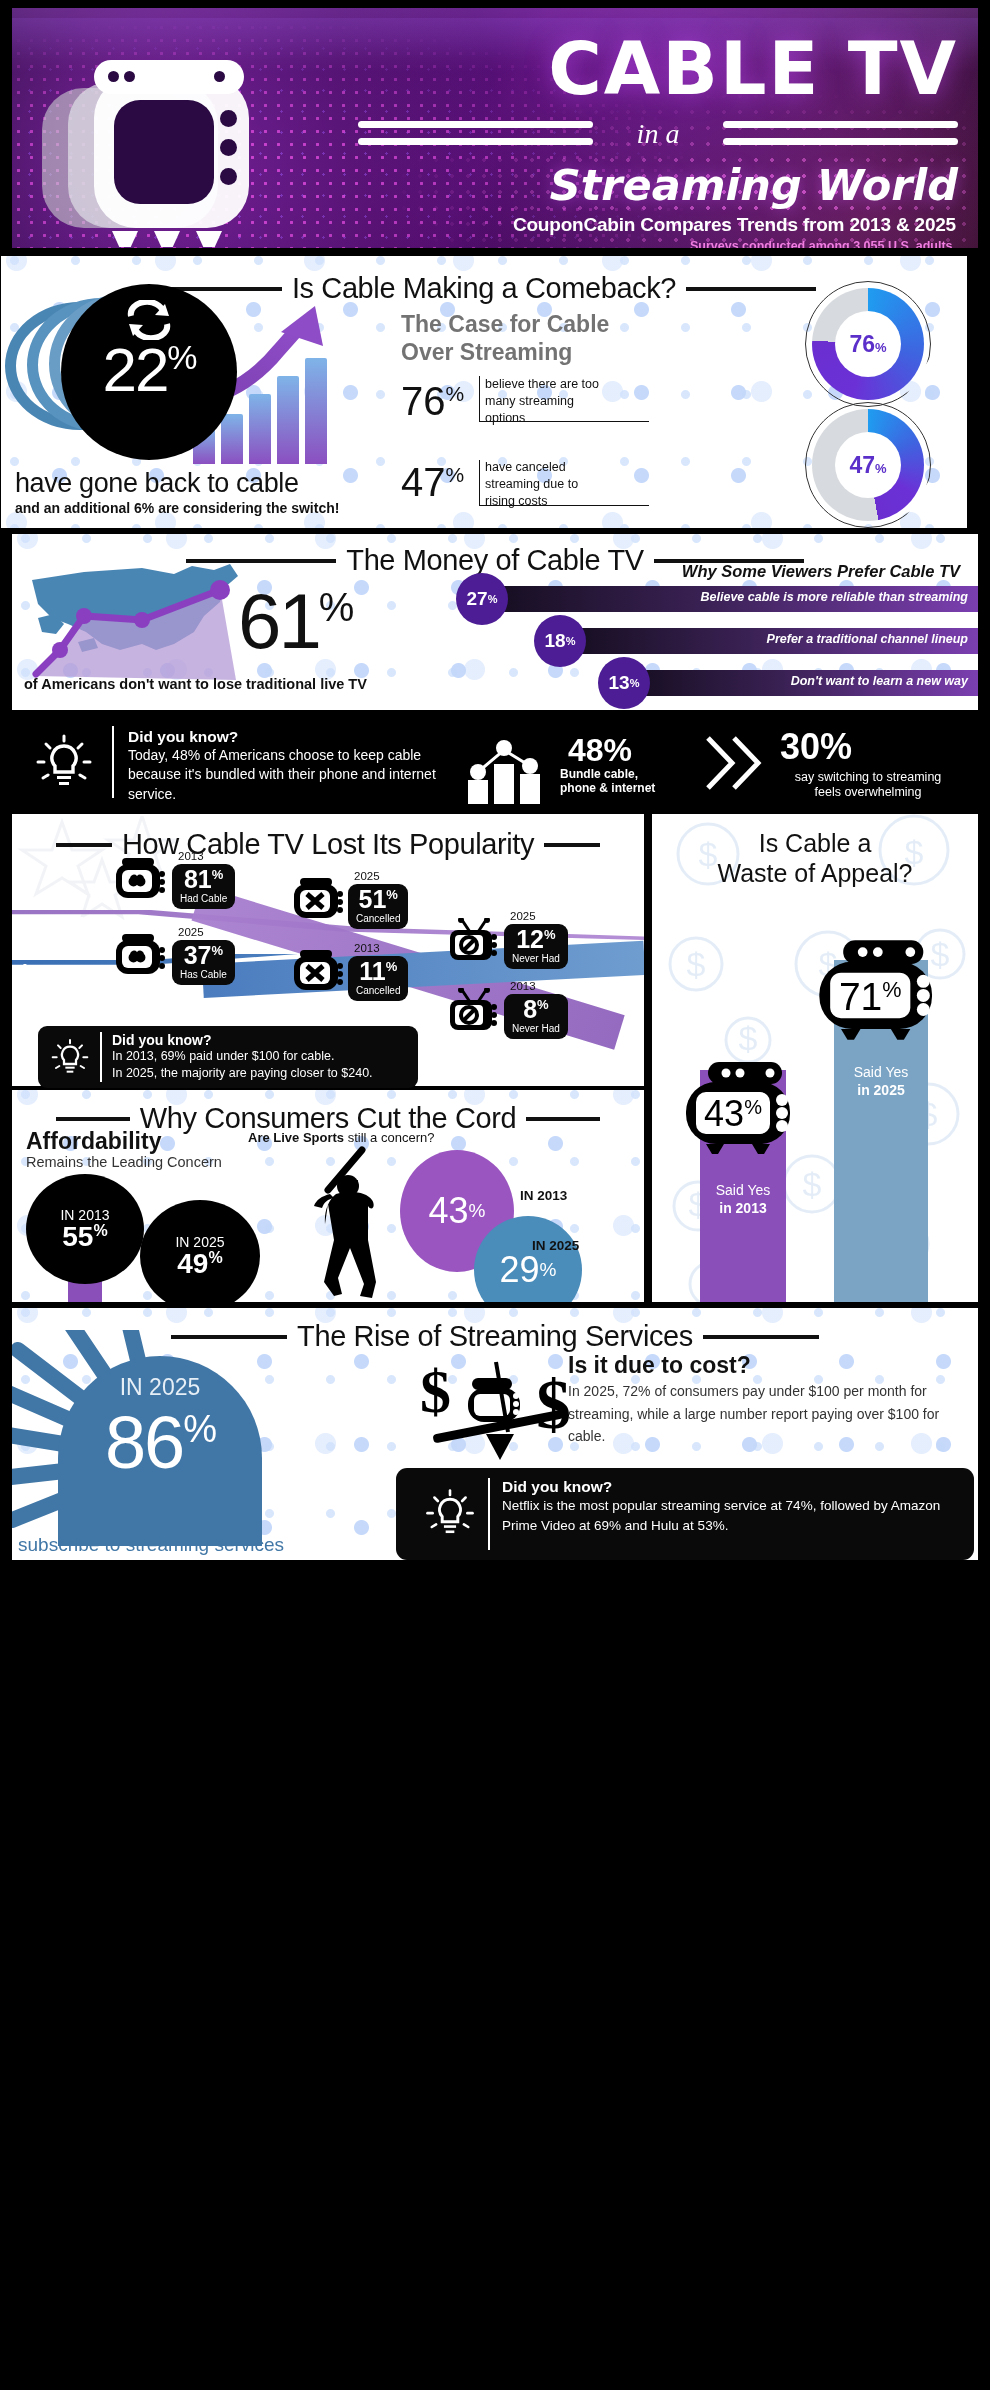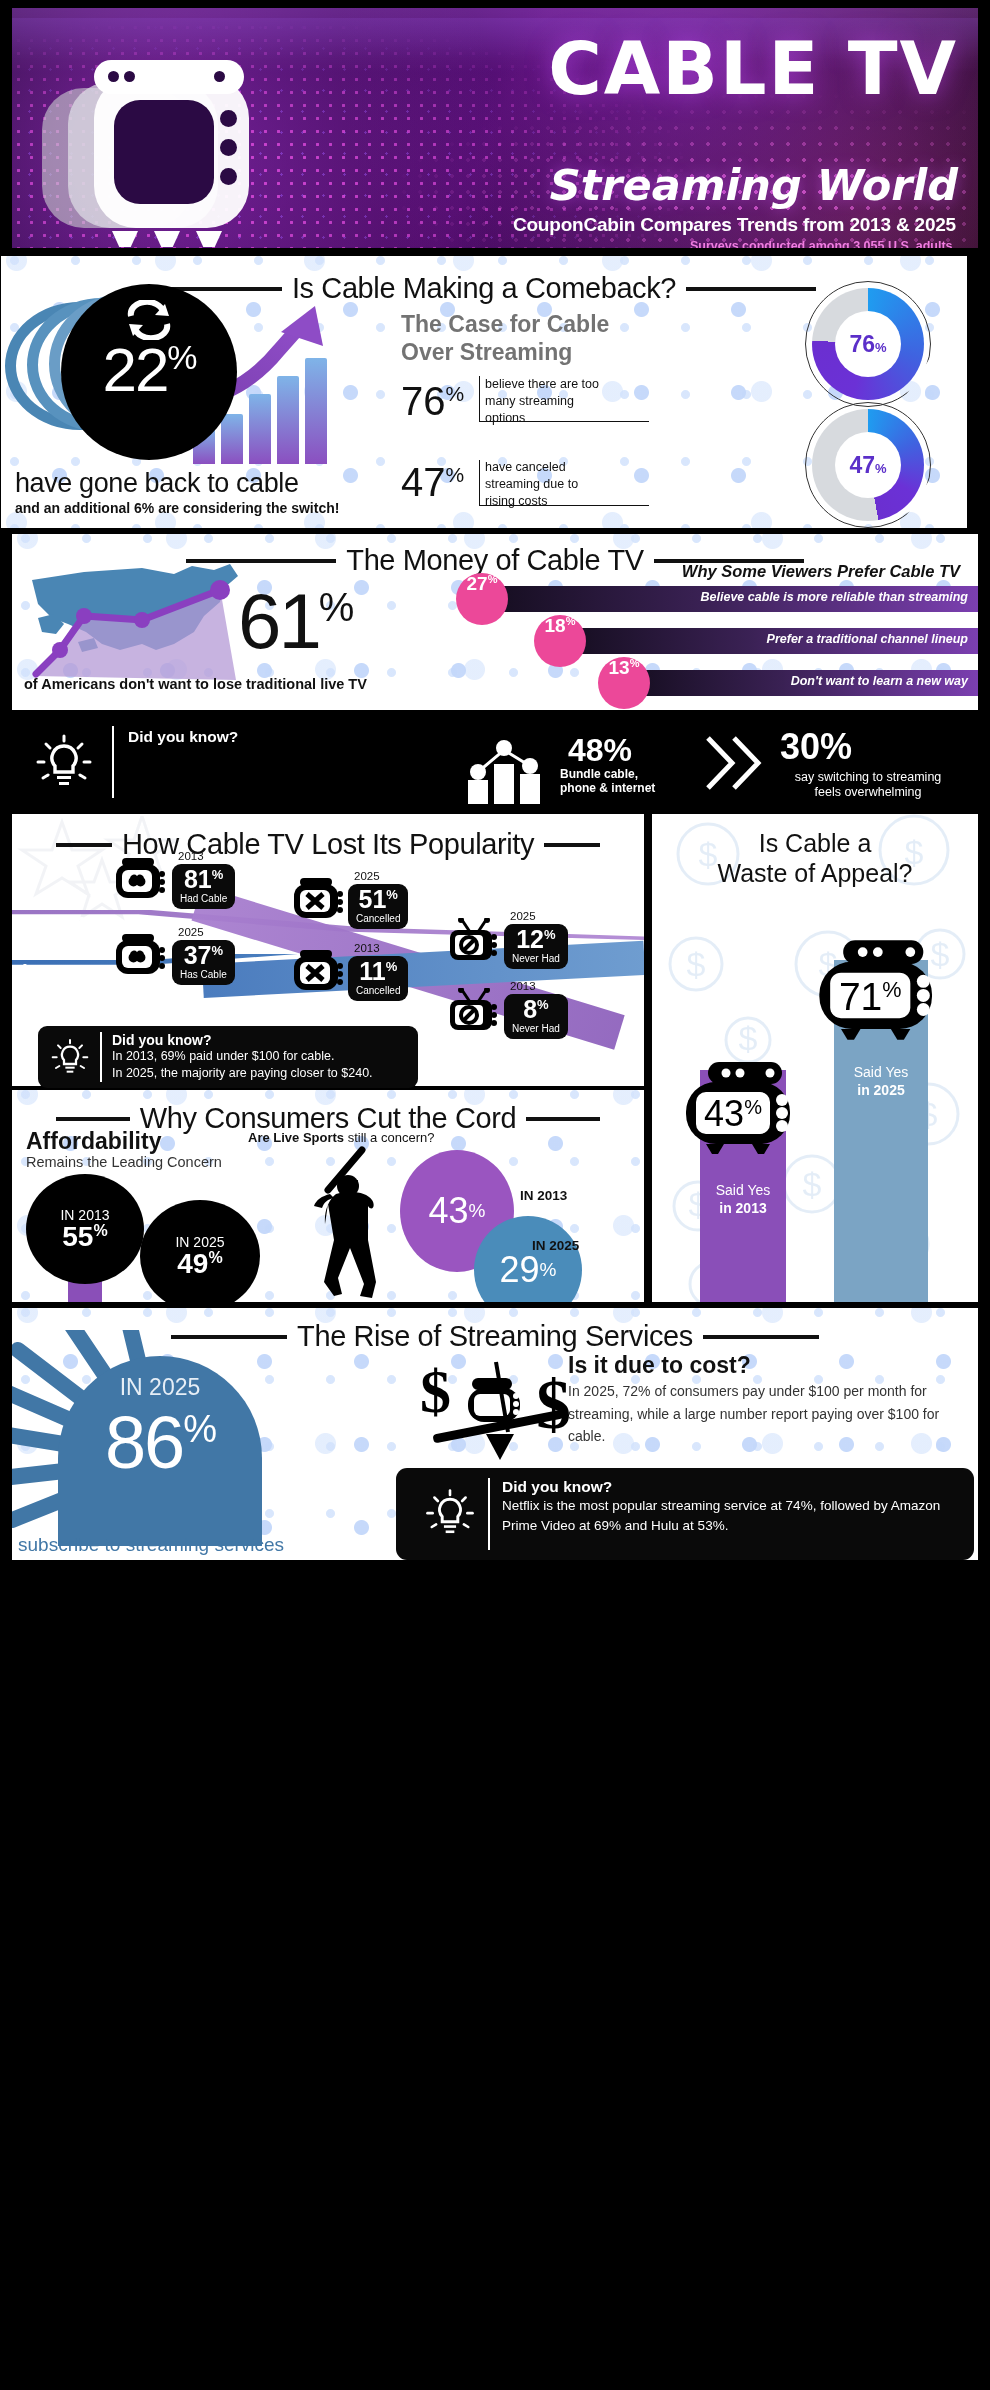--- a/index.html
+++ b/index.html
@@ -137,22 +137,22 @@
   #sec2 { left:12px; top:534px; width:966px; height:176px; }
   .map { position:absolute; left:12px; top:24px; width:250px; height:125px; }
   .s2-61 { position:absolute; left:226px; top:42px; font-size:78px; color:#111; letter-spacing:-3px; font-weight:400; }
   .s2-61 sup { font-size:40px; vertical-align:super; }
   .s2-cap { position:absolute; left:12px; top:142px; font-size:14.5px; color:#111; font-weight:700; }
   .s2-head { position:absolute; right:18px; top:28px; font-size:16.5px; font-weight:800; font-style:italic; color:#111; }
   .bar-row { position:absolute; height:26px; }
   .bar-row .bar { position:absolute; left:0; top:0; height:26px;
       background:linear-gradient(90deg,#140d1e 0%, #3a2154 45%, #7b3fb0 100%); }
   .bar-row .lab { position:absolute; right:10px; top:4px; color:#fff; font-size:12.5px; font-weight:800; font-style:italic; white-space:nowrap; }
-  .bar-row .pill { position:absolute; width:52px; height:52px; border-radius:50%; background:#ec4899;
-      display:flex; justify-content:center; color:#fff; font-weight:700; font-size:19px; }
+  .bar-row .pill { position:absolute; width:52px; height:52px; border-radius:50%; background:#4c1d95;
+      display:flex; align-items:center; justify-content:center; color:#fff; font-weight:700; font-size:19px; }
   .bar-row .pill em { font-size:11px; font-style:normal; }
 
   
   #strip { position:absolute; left:12px; top:716px; width:966px; height:92px; background:#000; }
   .bulb { position:absolute; }
   .dyk-title { color:#fff; font-weight:800; font-size:15.5px; }
   .dyk-body { color:#fff; font-size:14px; line-height:1.38; }
   .strip-div { position:absolute; width:2px; background:#fff; }
   .strip-48 { position:absolute; color:#fff; font-weight:700; font-size:32px; }
   .strip-48s { position:absolute; color:#ffffff; font-size:12px; font-weight:700; line-height:1.15; }
@@ -240,20 +240,27 @@
         </div>
       <div class="feet">
           <i style="left:0"></i>
           <i style="left:42px"></i>
           <i style="left:84px"></i>
         </div>
     </div>
 
     <div class="hero-title">CABLE TV</div>
 
+    <div class="hero-ina">
+      <span class="rule r1"></span>
+        <span class="rule r2"></span>
+      <span class="word">in a</span>
+      <span class="rule r3"></span>
+        <span class="rule r4"></span>
+    </div>
 
     <div class="hero-sub">Streaming World</div>
     <div class="hero-line">CouponCabin Compares Trends from 2013 &amp; 2025</div>
     <div class="hero-note">Surveys conducted among 3,055 U.S. adults.</div>
   </div>
 
   <div class="panel" id="sec1">
     <div class="dotbg"></div>
 
     <div class="sec-title-wrap" style="top:16px;">
@@ -399,20 +406,21 @@
             <line x1="4" y1="28" x2="10" y2="28"></line>
           <line x1="56" y1="28" x2="50" y2="28"></line>
             <line x1="9" y1="44" x2="14" y2="41"></line>
             <line x1="51" y1="44" x2="46" y2="41"></line>
         </g>
       </svg>
     </div>
     <div class="strip-div" style="left:100px; top:10px; height:72px;"></div>
     <div style="position:absolute; left:116px; top:12px; width:330px;">
       <div class="dyk-title">Did you know?</div>
+      <div class="dyk-body">Today, 48% of Americans choose to keep cable because it's bundled with their phone and internet service.</div>
     </div>
 
     <div style="position:absolute; left:452px; top:22px;">
       <svg width="92" height="66" viewBox="0 0 92 66">
         <rect x="4" y="42" width="20" height="24" fill="#fff"></rect>
           <rect x="30" y="26" width="20" height="40" fill="#fff"></rect>
         <rect x="56" y="36" width="20" height="30" fill="#fff"></rect>
         <polyline points="14,34 40,12 66,28" stroke="#fff" stroke-width="3" fill="none"></polyline>
         <circle cx="14" cy="34" r="8" fill="#fff"></circle>
           <circle cx="40" cy="10" r="8" fill="#fff"></circle>

